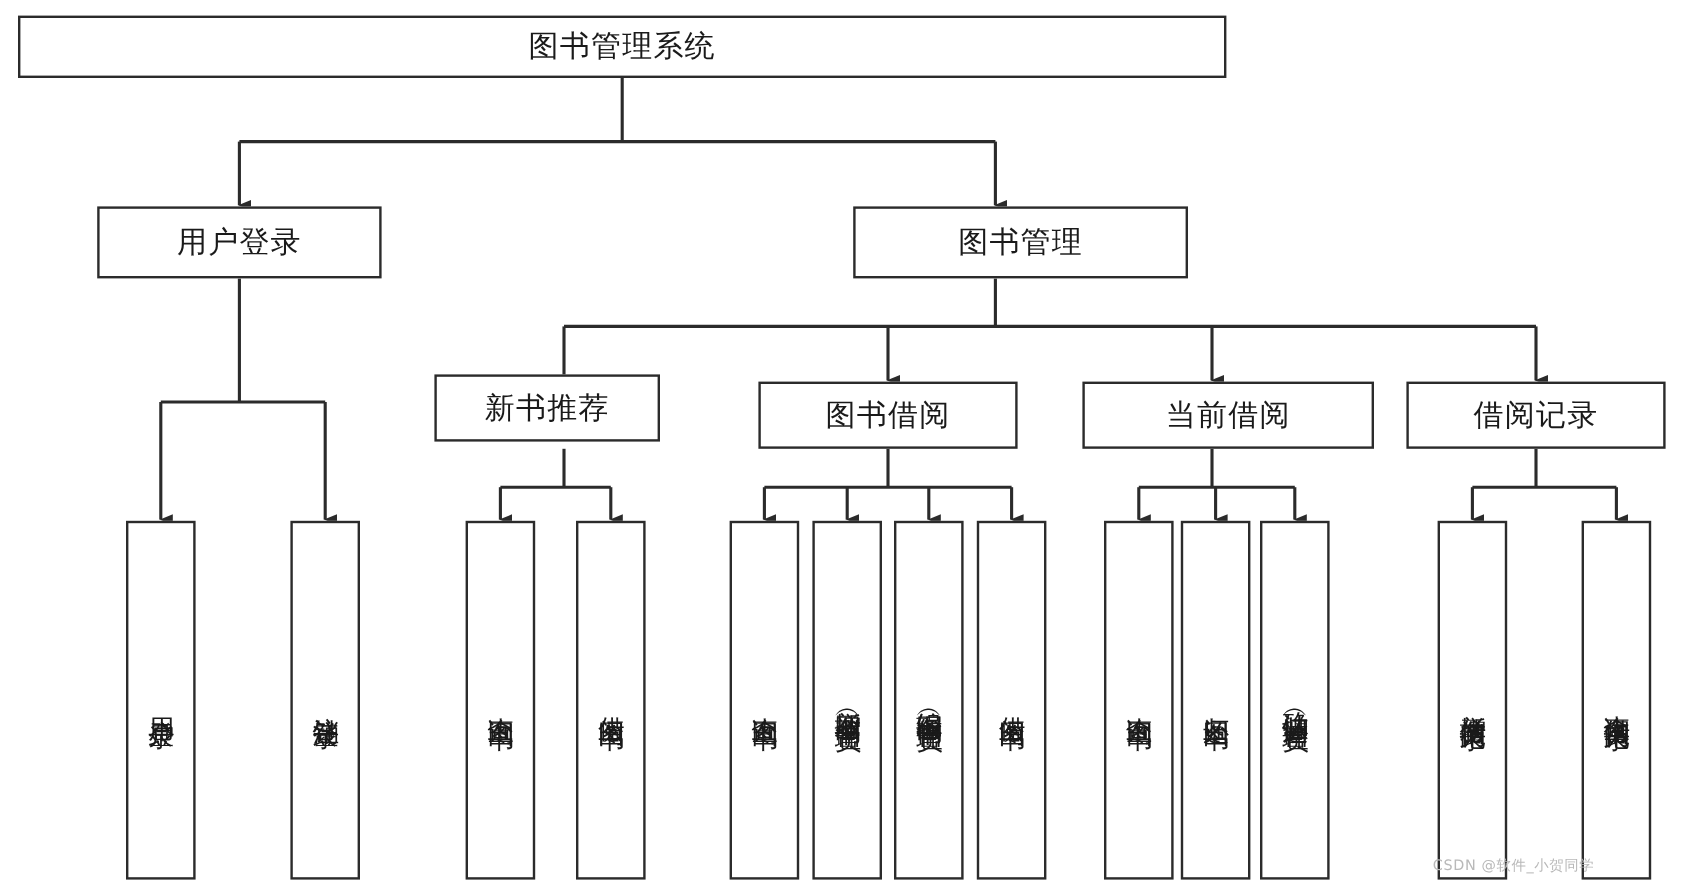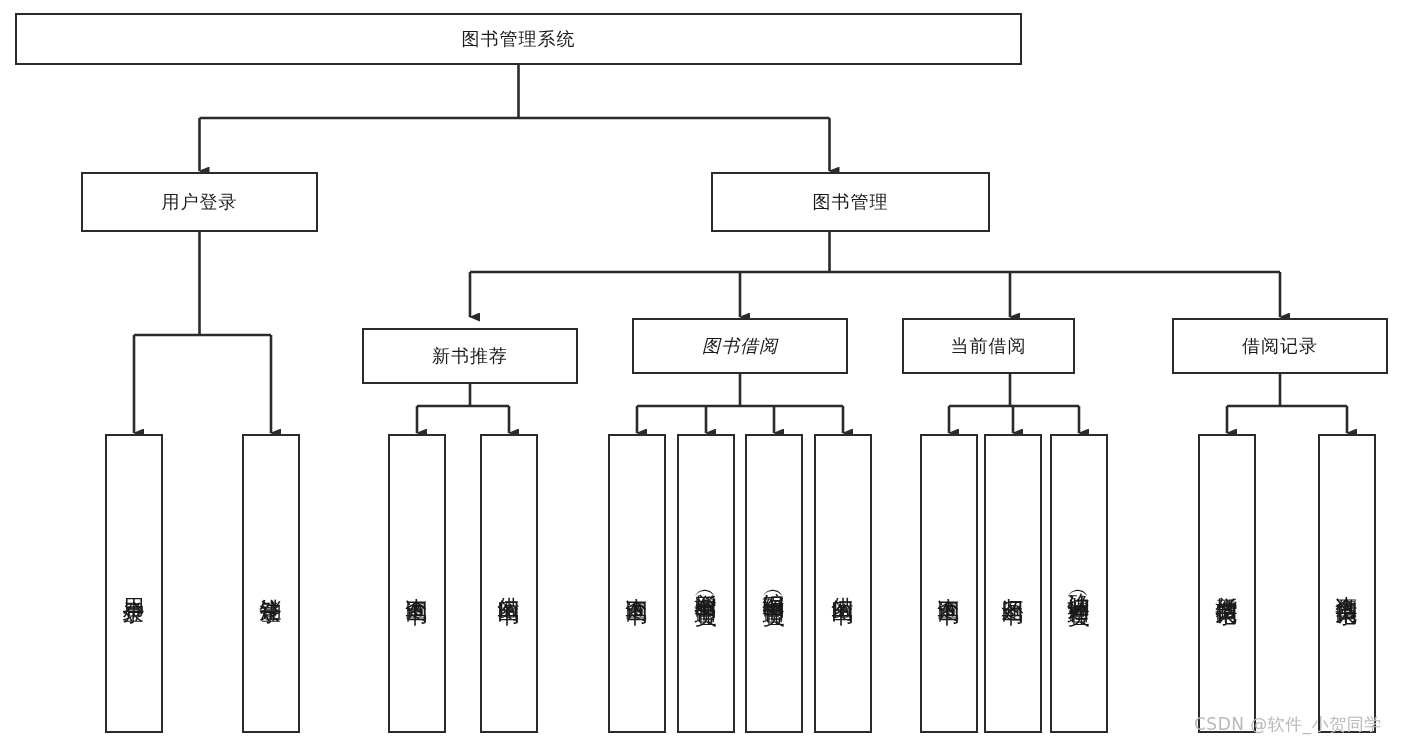--- a/index.html
+++ b/index.html
@@ -32,34 +32,34 @@
     border: 2px solid #2b2b2b;
     background: #ffffff;
     display: flex;
     align-items: center;
     justify-content: center;
     color: #1a1a1a;
     line-height: 1.12;
     text-align: center;
   }
   .node-h {
-    font-size: 18px;
+    font-size: 25px;
     letter-spacing: 1px;
   }
   .node-v {
     writing-mode: vertical-rl;
     text-orientation: upright;
     font-size: 22px;
     letter-spacing: 2px;
     padding: 4px 0;
     line-height: 1.05;
   }
   .watermark {
     position: absolute;
-    font-size: 17px;
+    font-size: 12px;
     color: #b9b9b9;
     white-space: nowrap;
     letter-spacing: 0.5px;
     font-family: "DejaVu Sans", "Liberation Sans", sans-serif;
   }
 </style>
 </head>
 <body>
 
 <div id="canvas">
@@ -106,27 +106,27 @@
   <div id="nodes">
       <div class="node node-h" style="left: 15px; top: 13px; width: 1007px; height: 52px;">
         <span>图书管理系统</span>
       </div>
       <div class="node node-h" style="left: 81px; top: 172px; width: 237px; height: 60px;">
         <span>用户登录</span>
       </div>
       <div class="node node-h" style="left: 711px; top: 172px; width: 279px; height: 60px;">
         <span>图书管理</span>
       </div>
-      <div class="node node-h" style="left: 362px; top: 328px; width: 216px; height: 56px;">
+      <div class="node node-h" style="left: 362px; top: 312px; width: 188px; height: 56px;">
         <span>新书推荐</span>
       </div>
-      <div class="node node-h" style="left: 632px; top: 318px; width: 216px; height: 56px; font-style: italic;">
+      <div class="node node-h" style="left: 632px; top: 318px; width: 216px; height: 56px;">
         <span>图书借阅</span>
       </div>
-      <div class="node node-h" style="left: 902px; top: 318px; width: 173px; height: 56px;">
+      <div class="node node-h" style="left: 902px; top: 318px; width: 243px; height: 56px;">
         <span>当前借阅</span>
       </div>
       <div class="node node-h" style="left: 1172px; top: 318px; width: 216px; height: 56px; text-align: center;">
         <span>借阅记录</span>
       </div>
       <div class="node node-v" style="left: 105px; top: 434px; width: 58px; height: 299px;">
         <span>用户登录</span>
       </div>
       <div class="node node-v" style="left: 242px; top: 434px; width: 58px; height: 299px;">
         <span>注销登录</span>

